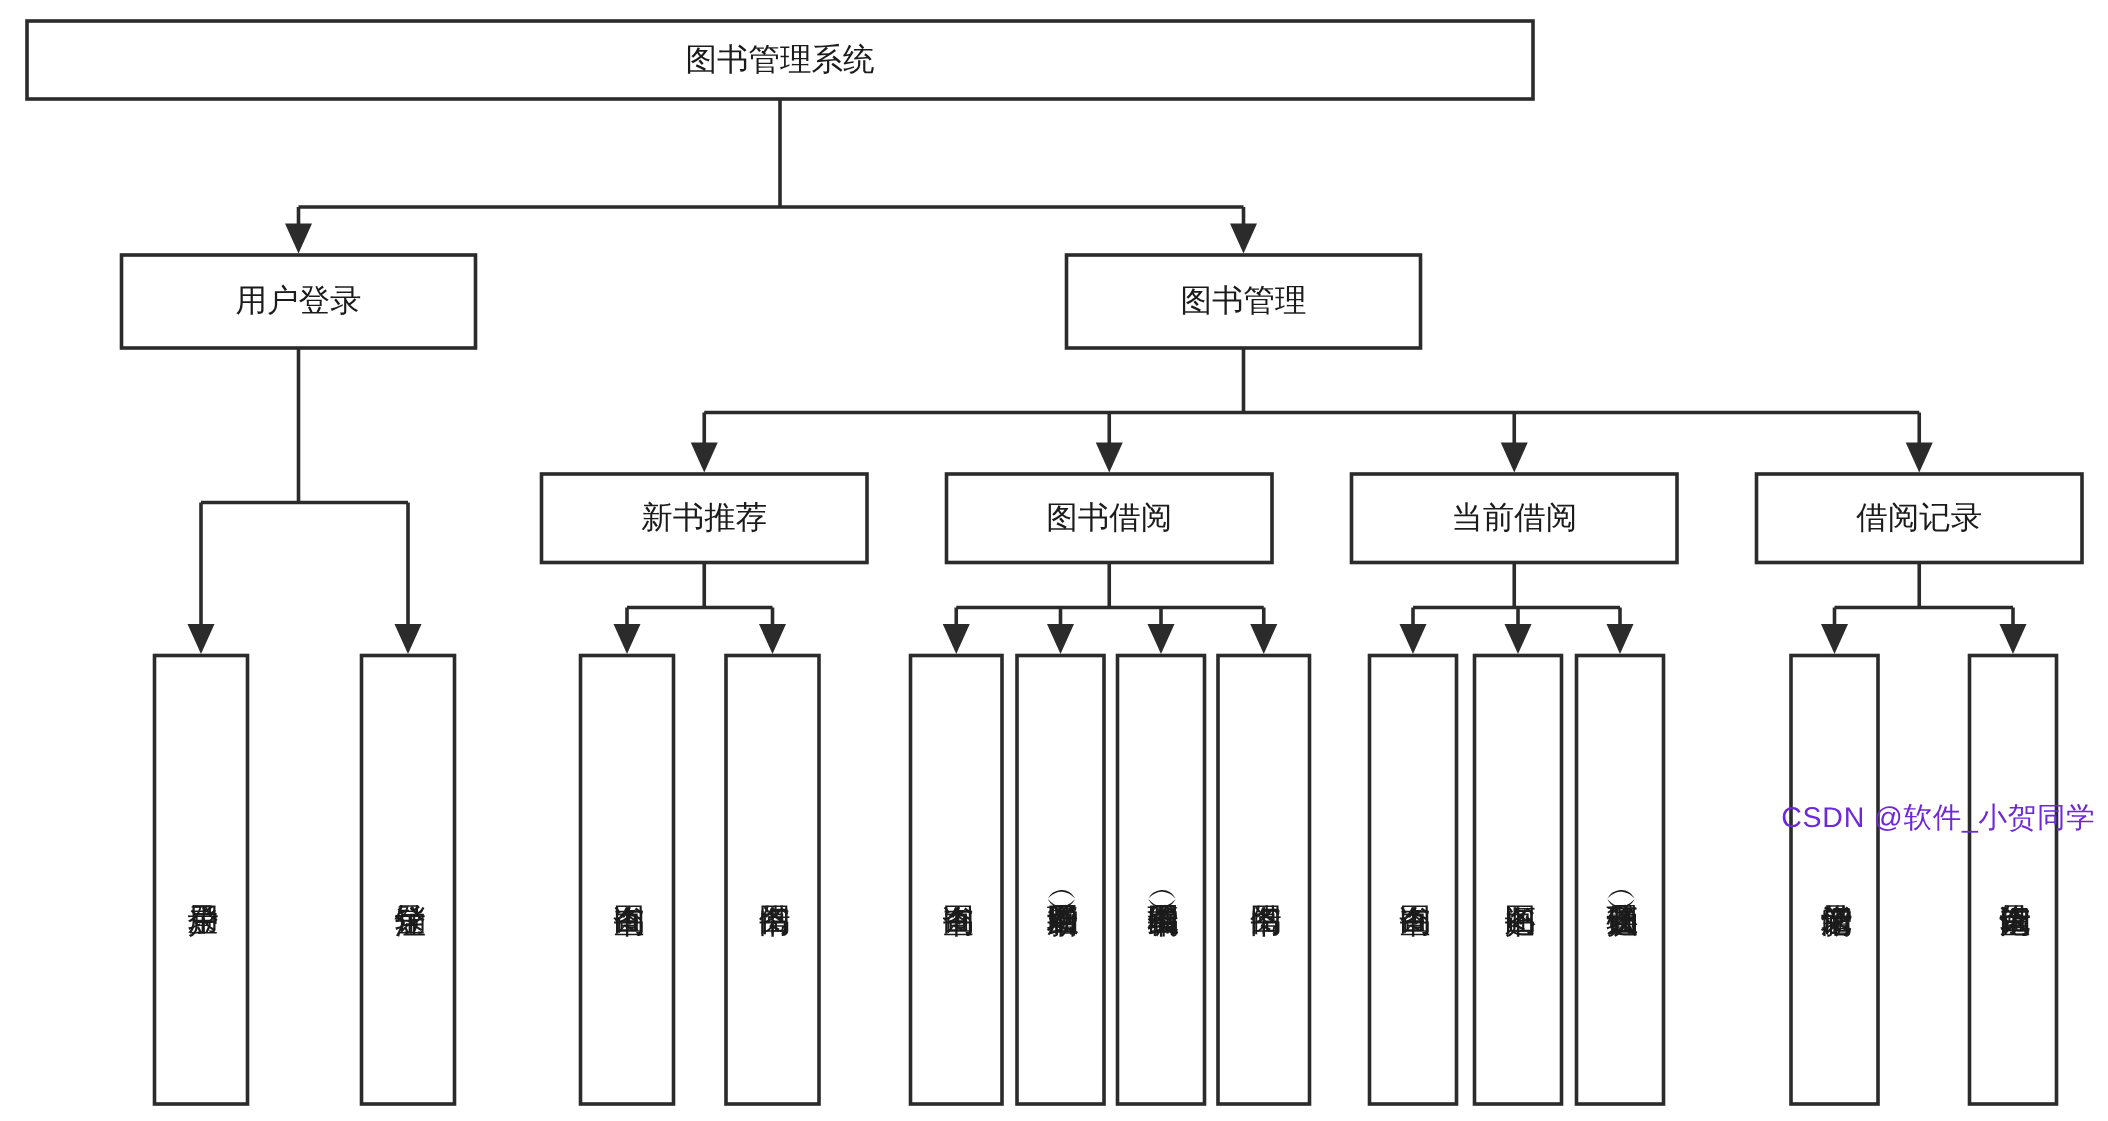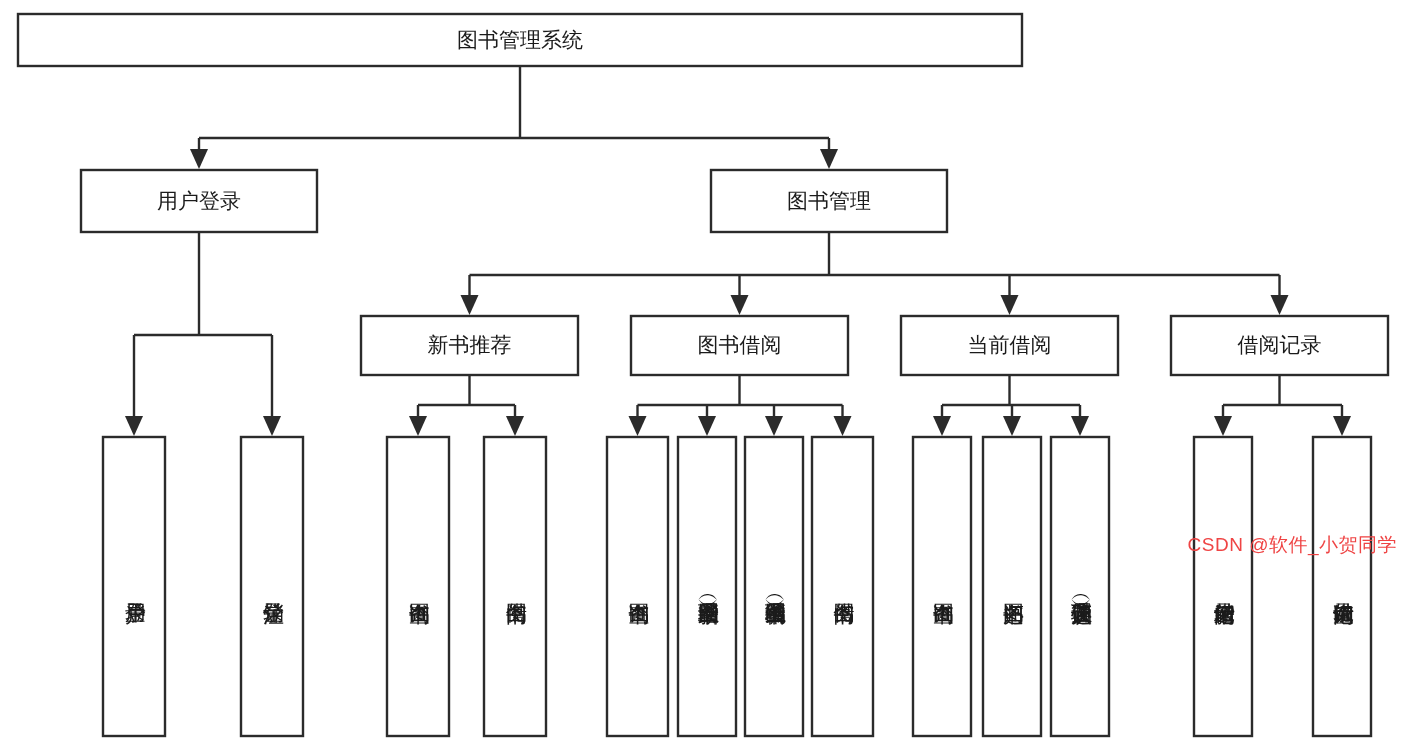--- a/index.html
+++ b/index.html
@@ -57,21 +57,21 @@
   .arrow-head {
     fill: #2b2b2b;
     stroke: none;
   }
   .watermark {
     position: absolute;
     right: 8px;
     bottom: 4px;
     font-family: "Liberation Sans", "DejaVu Sans", sans-serif;
     font-size: 19px;
-    color: #ef4444;
+    color: #6d28d9;
     white-space: nowrap;
     letter-spacing: 0.5px;
     pointer-events: none;
   }
 </style>
 </head>
 <body>
 
 <div id="diagram-root">
   <svg class="diagram-canvas" viewBox="0 0 1405 747">

